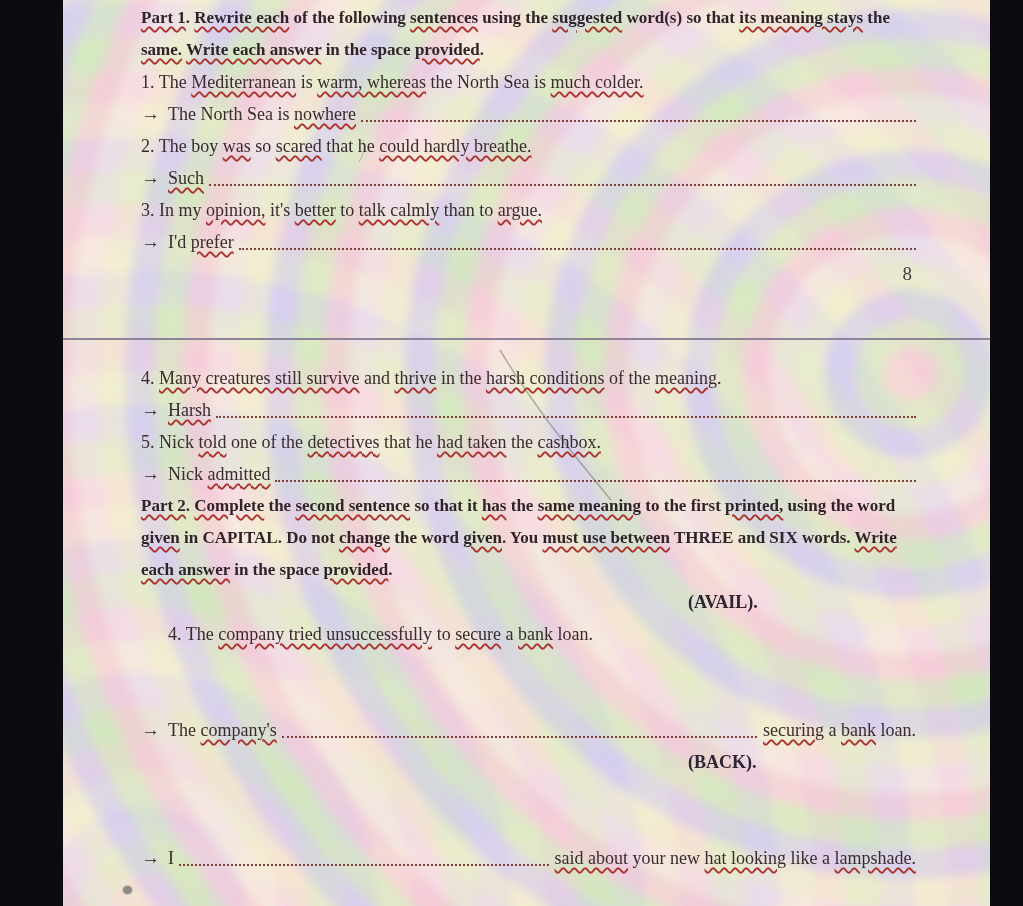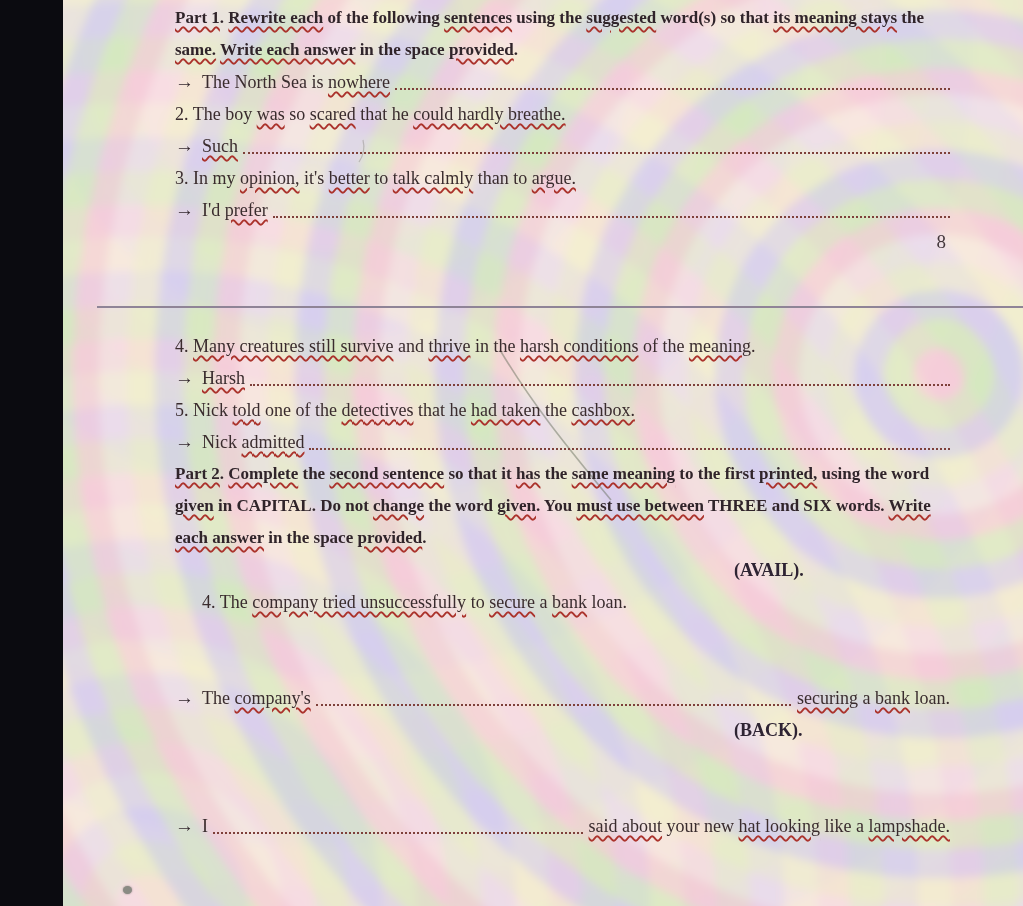--- a/index.html
+++ b/index.html
@@ -5,21 +5,20 @@
   html,body{margin:0;padding:0;}
   body{
     width:1023px;height:906px;position:relative;overflow:hidden;
     background:#0b0b10;
     font-family:"Liberation Serif", serif;
   }
   .doc{
     position:absolute;left:63px;top:0;width:927px;height:906px;
     background:#e9e6da;overflow:hidden;
     box-shadow: inset 2px 0 0 rgba(70,52,35,.5), inset -3px 0 2px -1px rgba(255,255,255,.6);
-    padding-left: 34px;
   }
   .doc::before{
     content:"";position:absolute;inset:-40px;z-index:0;
     background:
       repeating-radial-gradient(circle at 88% 42%, rgba(246,195,215,.50) 0 26px, rgba(208,232,186,.48) 26px 55px, rgba(206,197,242,.45) 55px 84px, rgba(246,240,206,.48) 84px 112px, rgba(252,228,236,.40) 112px 140px),
       repeating-radial-gradient(circle at 12% 96%, rgba(247,200,218,.42) 0 32px, rgba(205,231,183,.40) 32px 66px, rgba(210,200,244,.38) 66px 100px, rgba(247,241,205,.40) 100px 134px),
       repeating-radial-gradient(circle at 30% 8%, rgba(250,215,225,.30) 0 40px, rgba(214,236,196,.28) 40px 84px, rgba(216,208,246,.26) 84px 128px, rgba(248,242,212,.28) 128px 170px),
       linear-gradient(#ece9df,#e6e3d8);
     filter: blur(5px) saturate(1.05);
   }
@@ -35,21 +34,21 @@
   }
   .a{display:flex;align-items:baseline;}
   .arrow{font-size:19px;margin-right:8px;color:#32262c;}
   .dots{
     flex:1 1 auto;min-width:20px;margin-left:5px;
     border-bottom:2.4px dotted #7e403a;
     align-self:flex-end;margin-bottom:8px;height:0;
   }
   .trail{margin-left:6px;}
   .q{position:relative;}
-  .cap{position:absolute;left:547px;top:0;font-weight:bold;color:#2e2433;margin-left:12px;}
+  .cap{position:absolute;left:547px;top:0;font-weight:bold;color:#2e2433;}
   .pagenum{text-align:right;padding-right:4px;font-size:19px;color:#44383c;}
   .divider{border:none;border-top:2px solid #8f8497;margin:48px -74px 22px -78px;}
   .stray{position:absolute;left:0;top:0;width:927px;height:906px;z-index:1;pointer-events:none;}
   .bullet{
     position:absolute;left:60px;top:886px;width:9px;height:8px;border-radius:50%;
     background:#8b8b84;box-shadow:0 0 2px rgba(80,80,75,.6);z-index:2;
   }
 </style>
 </head>
 <body>
@@ -58,20 +57,21 @@
   <svg class="stray" viewBox="0 0 927 906">
     <path d="M437,350 C468,402 500,442 548,500" stroke="rgba(95,105,85,0.45)" stroke-width="1.6" fill="none"></path>
     <path d="M300,140 C302,148 300,156 296,162" stroke="rgba(100,95,85,0.30)" stroke-width="1.2" fill="none"></path>
   </svg>
 
   <div class="content">
 
     <div class="row h"><span class="sq">Part 1</span><span>. </span><span class="sq">Rewrite each</span><span> of the following </span><span class="sq">sentences</span><span> using the </span><span class="sq">suggested</span><span> word(s) so that </span><span class="sq">its meaning stays</span><span> the</span></div>
     <div class="row h"><span class="sq">same.</span><span> </span><span class="sq">Write each answer</span><span> in the space </span><span class="sq">provided</span><span>.</span></div>
 
+    <div class="row q"><span>1. The </span><span class="sq">Mediterranean</span><span> is </span><span class="sq">warm, whereas</span><span> the North Sea is </span><span class="sq">much colder.</span></div>
     <div class="row a">
       <span class="arrow">→</span>
       <span class="lead"><span>The North Sea is </span><span class="sq">nowhere</span></span>
       <span class="dots"></span>
     </div>
 
     <div class="row q"><span>2. The boy </span><span class="sq">was</span><span> so </span><span class="sq">scared</span><span> that he </span><span class="sq">could hardly breathe.</span></div>
     <div class="row a">
       <span class="arrow">→</span>
       <span class="lead"><span class="sq">Such</span></span>

